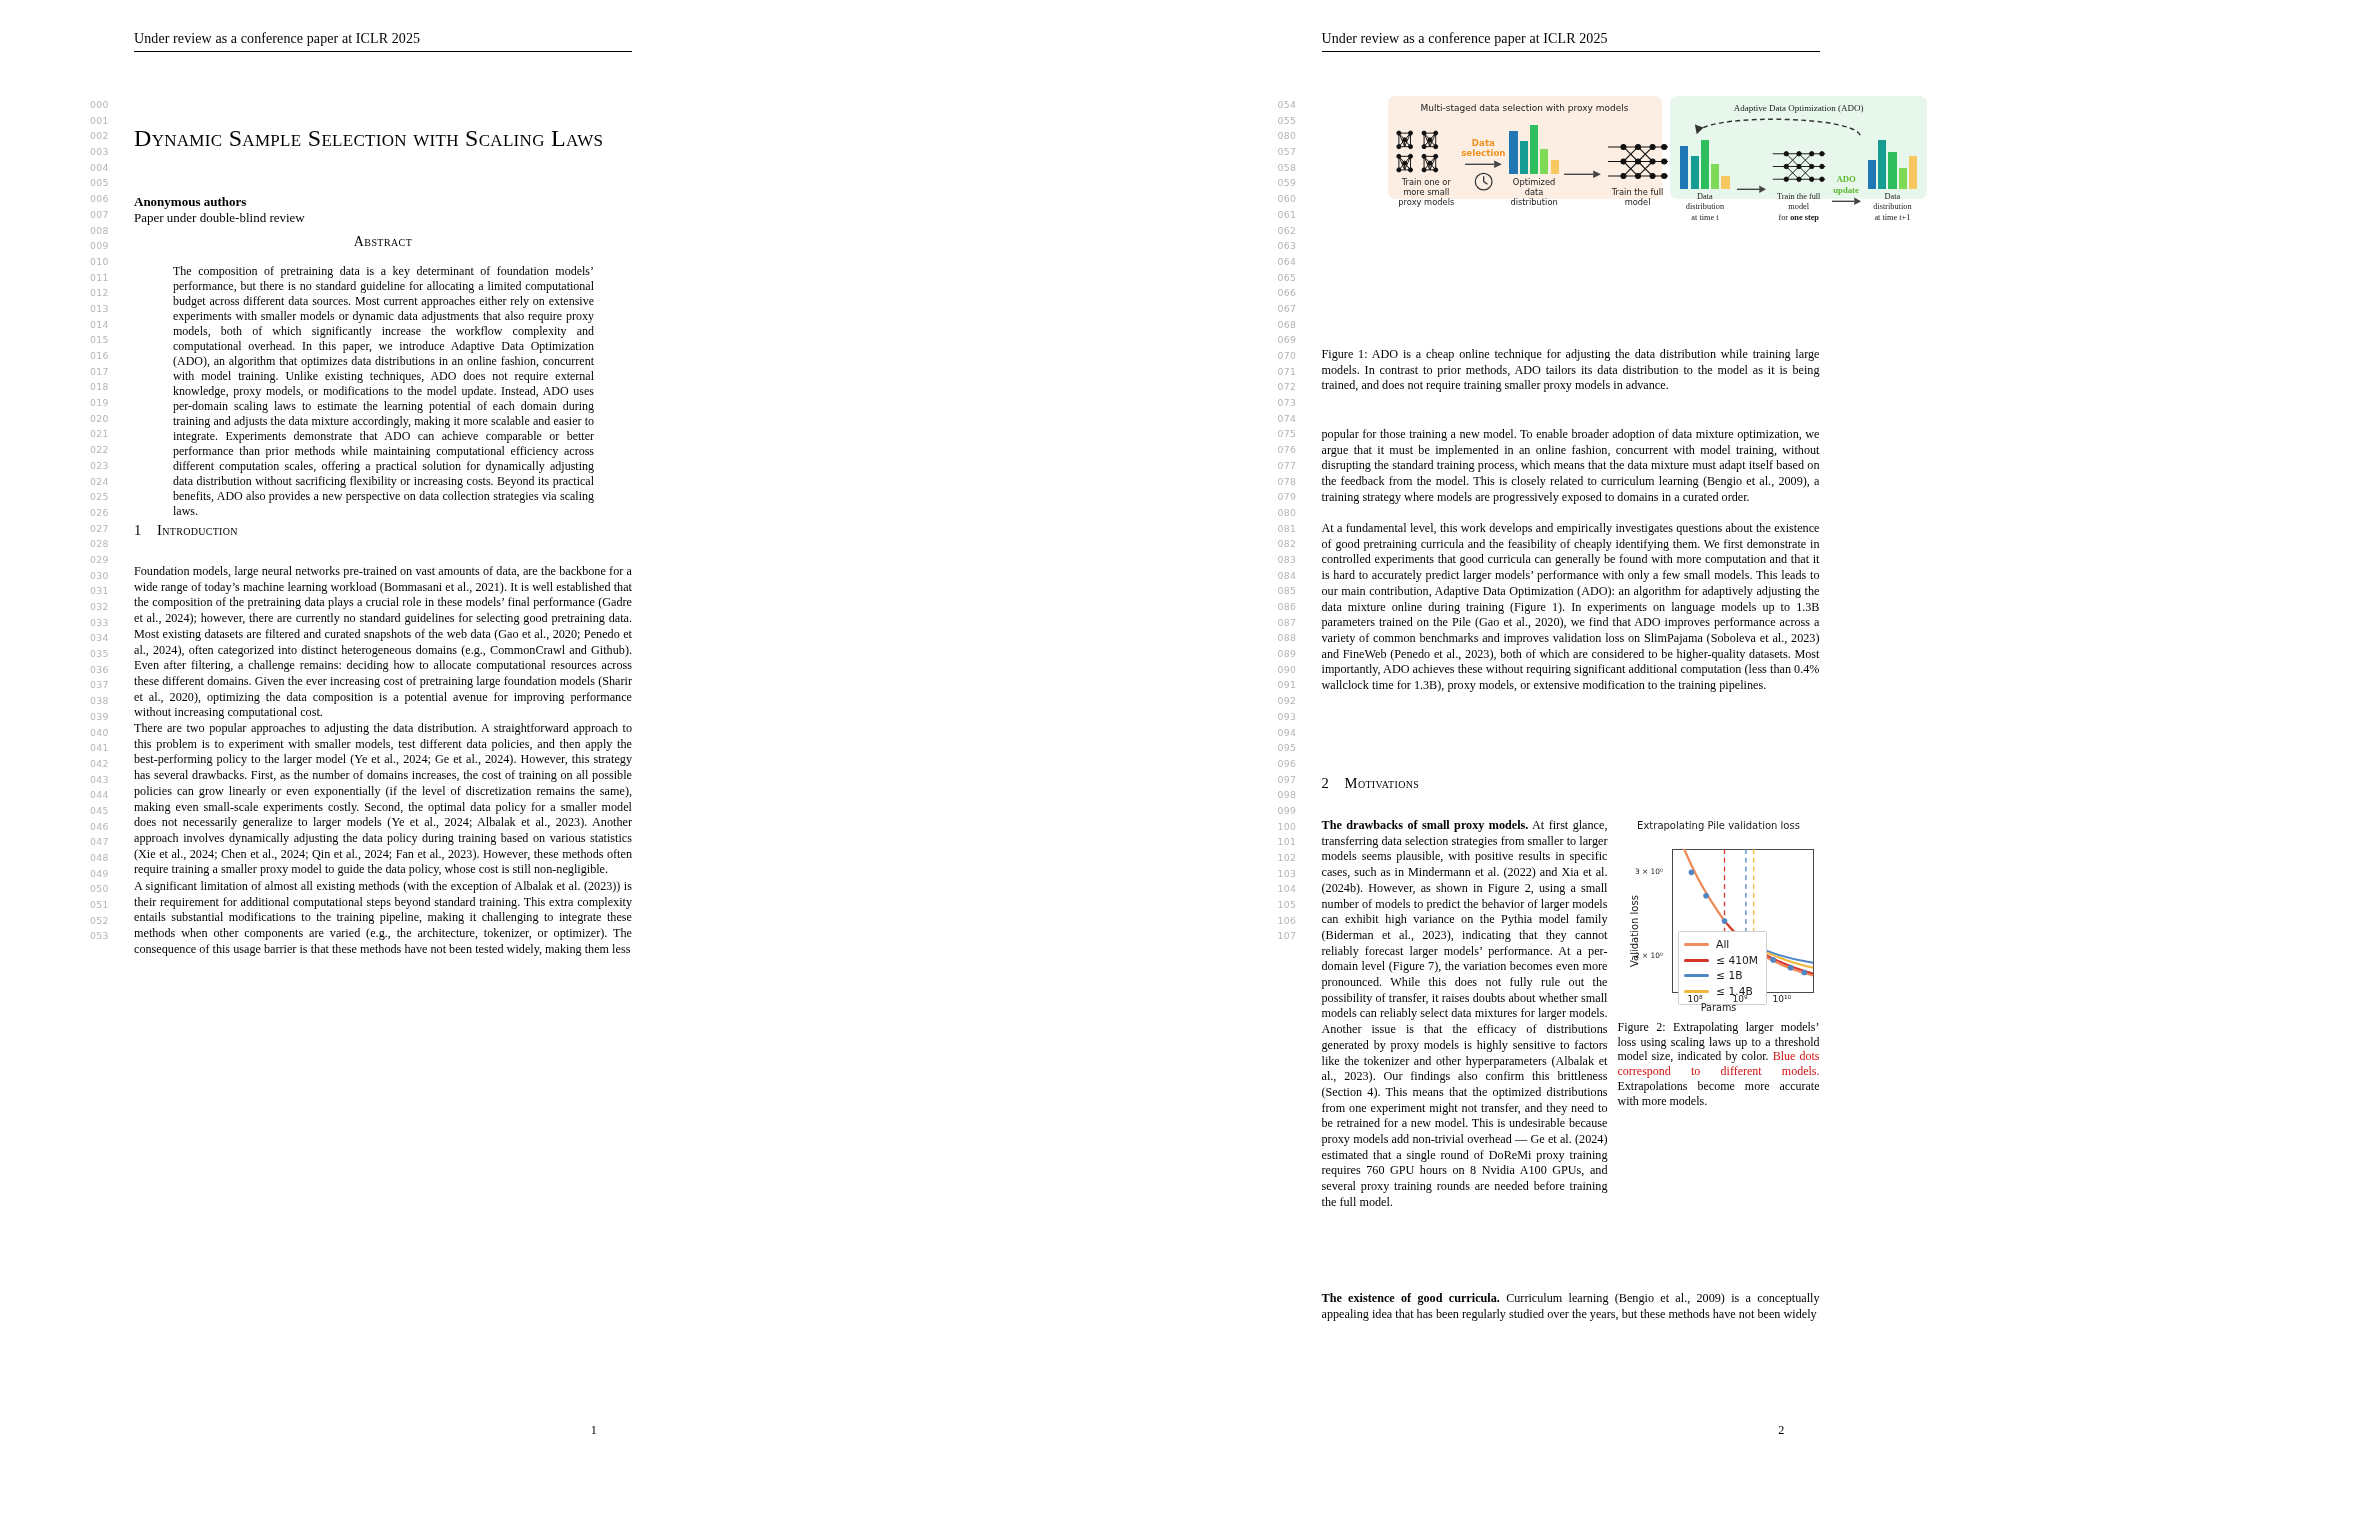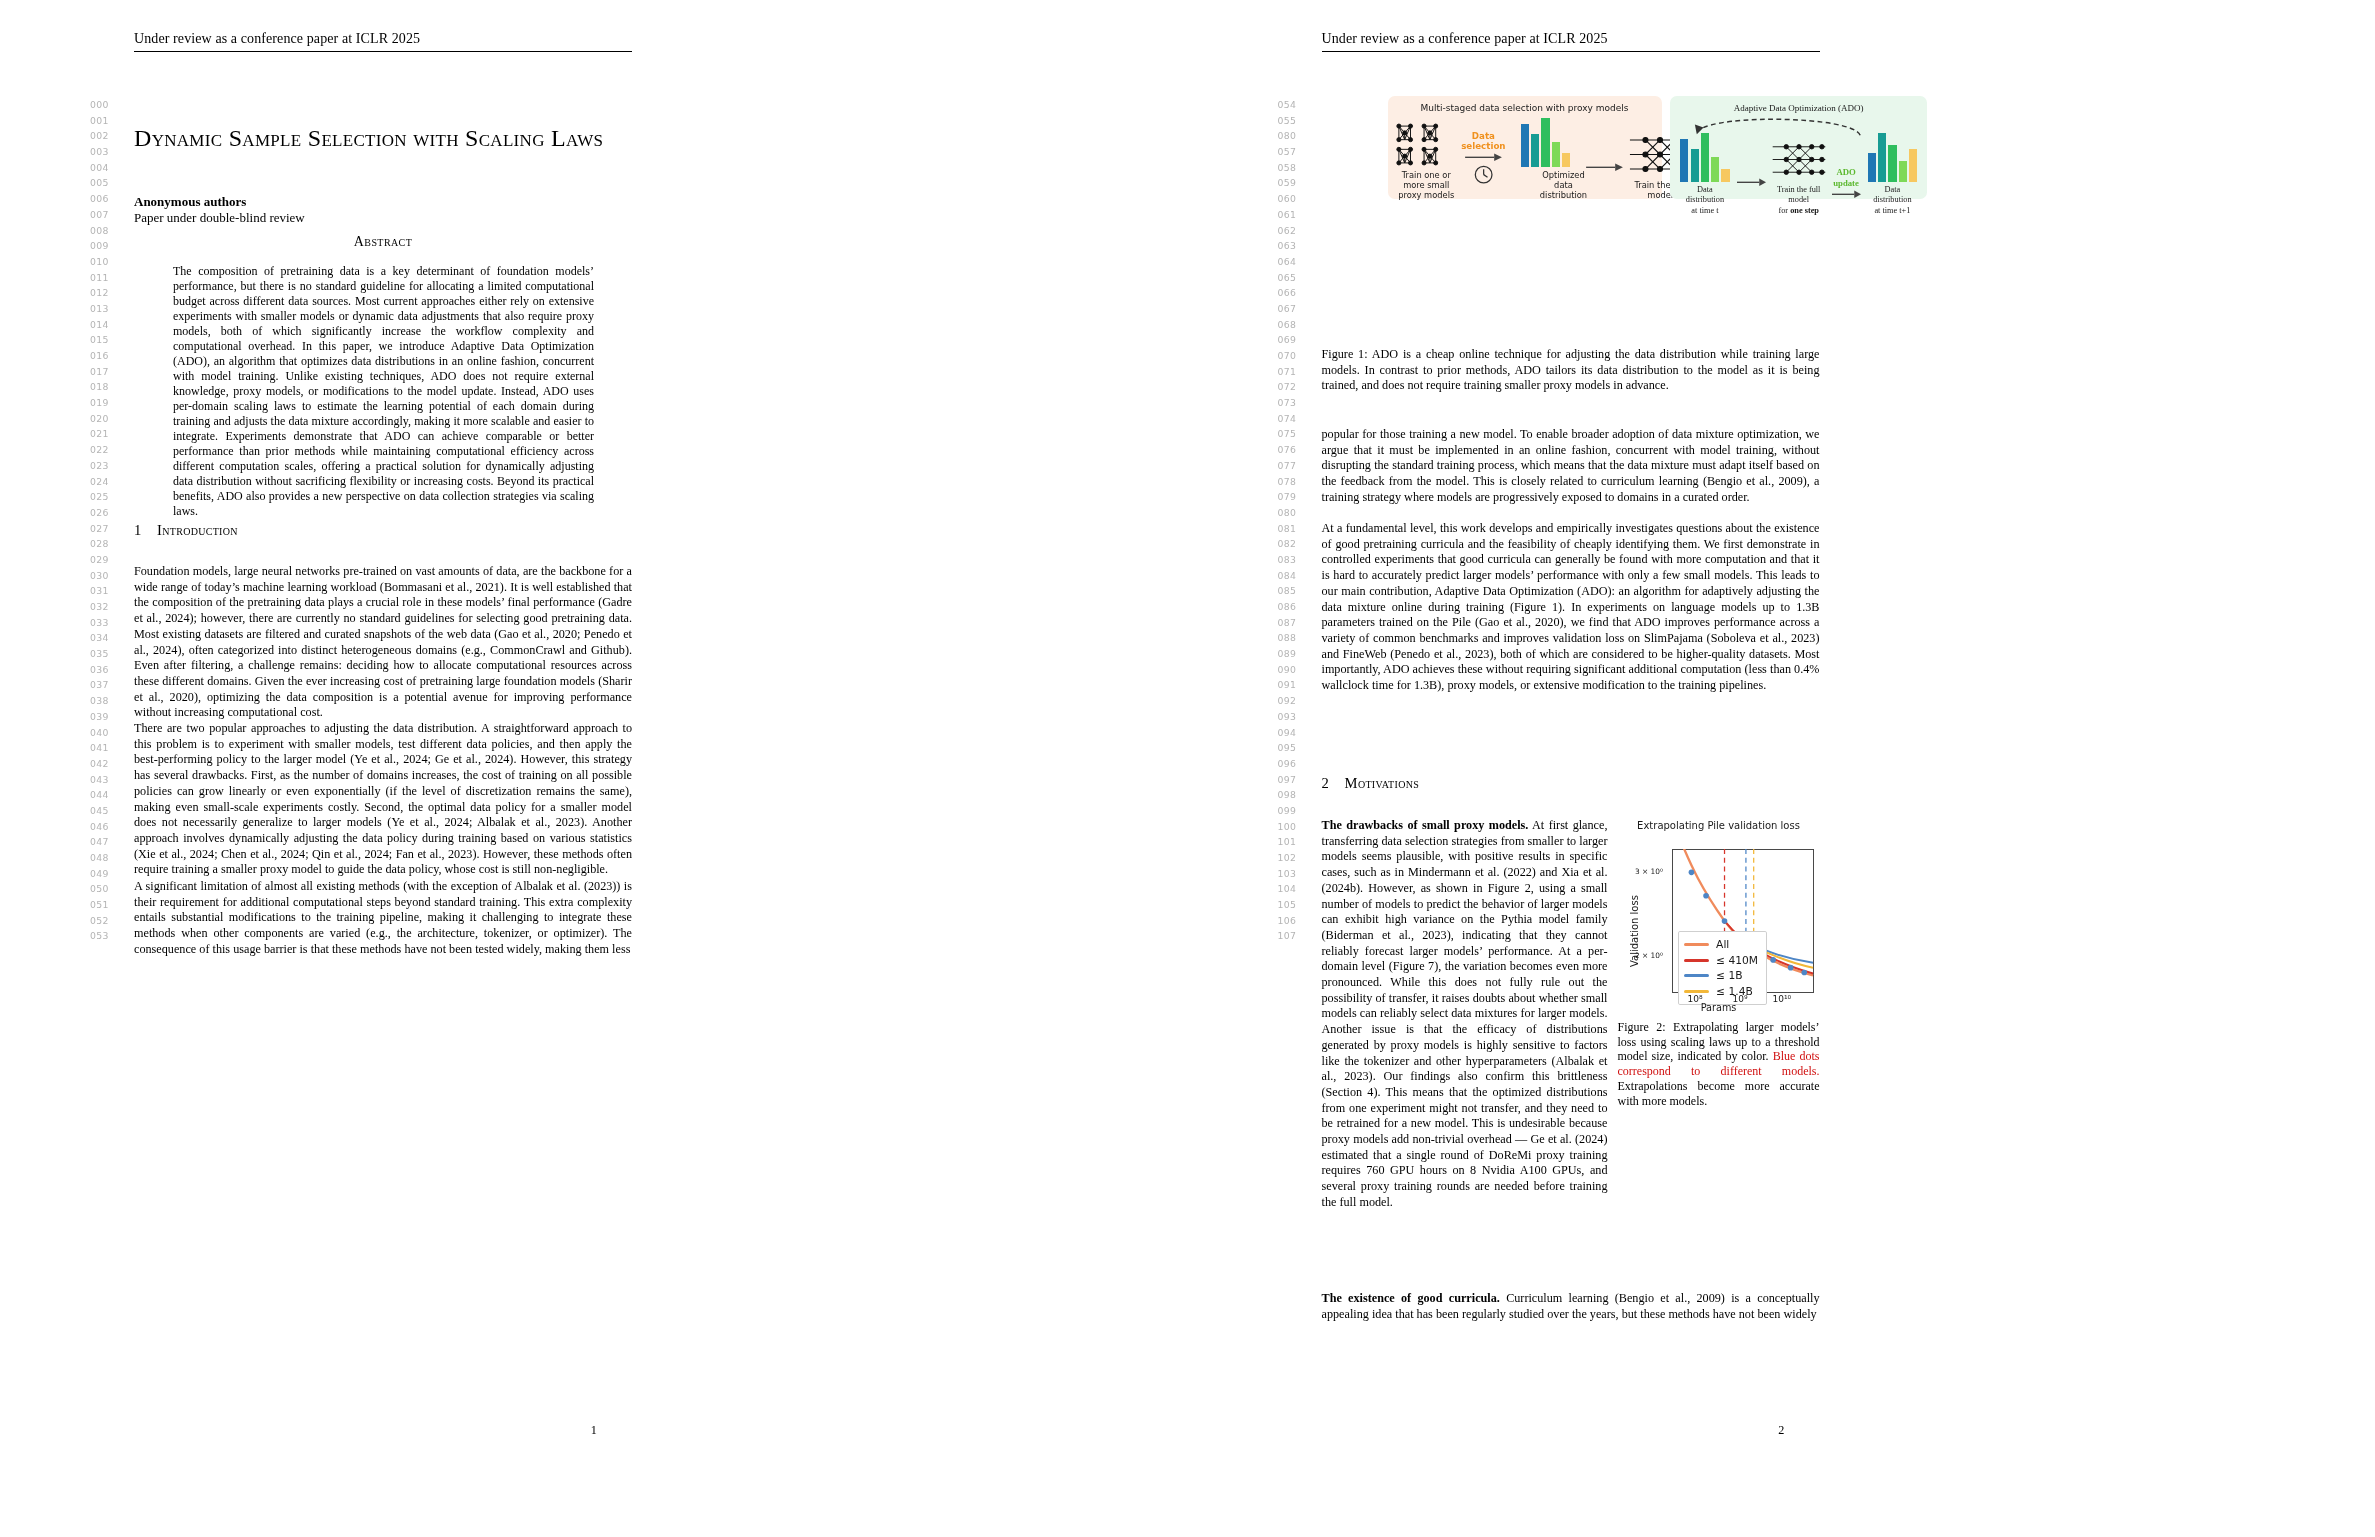--- a/index.html
+++ b/index.html
@@ -99,21 +99,21 @@
     border-radius: 6.8px;
     padding: 6.8px 7.8px 7.8px 7.8px;
     display: flex;
     flex-direction: column;
     font-family: "DejaVu Sans", sans-serif;
   }
   .f1panel.left { background: #fdeee4; }
   .f1panel.right { background: #e8f7ec; }
   .f1title {
     font-size: 9px; color: #1a1a1a; text-align: center;
-    margin-bottom: 9px; white-space: nowrap;
+    margin-bottom: 16px; white-space: nowrap;
   }
   .f1row { display: flex; align-items: flex-end; flex: 1; }
   .f1cell { display: flex; flex-direction: column; align-items: center; }
   .f1cap { font-size: 8.3px; text-align: center; line-height: 10.2px; color:#1a1a1a; margin-top: 2.9px;}
   .f1arrowwrap { display:flex; flex-direction:column; align-items:center; padding: 0 3.9px 15.5px 3.9px;}
   .f1label {
     font-size: 8.7px; font-weight: bold; text-align:center; line-height: 10.2px;
   }
   .f1label.orange { color:#f0911e; }
   .f1label.green  { color:#5cb82f; }
@@ -361,21 +361,21 @@
             </div>
 
             <div class="f1cell" style="width:72px;">
               <div class="bars">
                 <div style="height:43px;background:#1f77b4"></div>
                 <div style="height:33px;background:#179c93"></div>
                 <div style="height:49px;background:#2fbe5e"></div>
                 <div style="height:25px;background:#7ed957"></div>
                 <div style="height:13.6px;background:#f7c860"></div>
               </div>
-              <div class="f1cap" style="white-space:pre-line;margin-left:36px;">Optimized data
+              <div class="f1cap" style="white-space:pre-line;">Optimized data
 distribution</div>
             </div>
 
             <div class="f1arrowwrap" style="padding-bottom:27px;">
               <svg width="39" height="12.6" viewBox="0 0 40 13">
                 <line x1="1" y1="6.5" x2="31" y2="6.5" stroke="#444" stroke-width="1.4"></line>
                 <polygon points="31,2.6 39,6.5 31,10.4" fill="#444"></polygon>
               </svg>
             </div>
 

